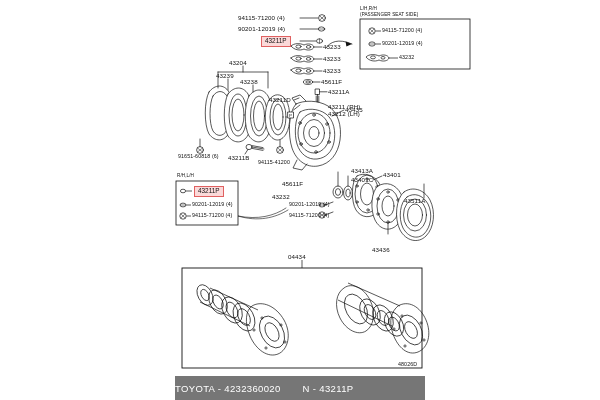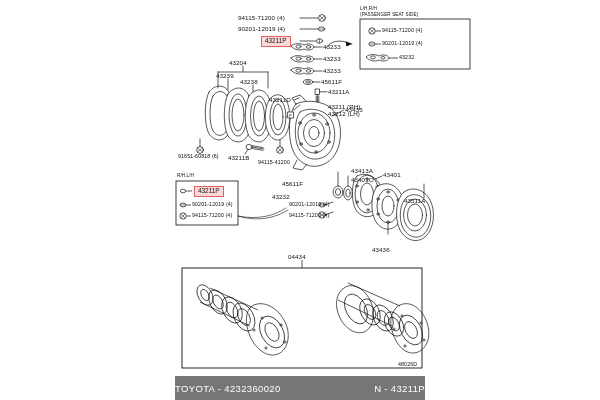--- a/index.html
+++ b/index.html
@@ -40,21 +40,21 @@
     box-sizing:border-box;
   }
   .footer{
     position:absolute;
     left:175px;top:376px;
     width:250px;height:24px;
     background:#767676;
     color:#ffffff;
     display:flex;
     align-items:center;
-    justify-content:space-between;
+    justify-content:flex-start;
     gap:22px;
     font-size:9.5px;
     letter-spacing:.35px;
     box-sizing:border-box;
   }
   .footer span{white-space:nowrap;}
 </style>
 </head>
 <body>
 

